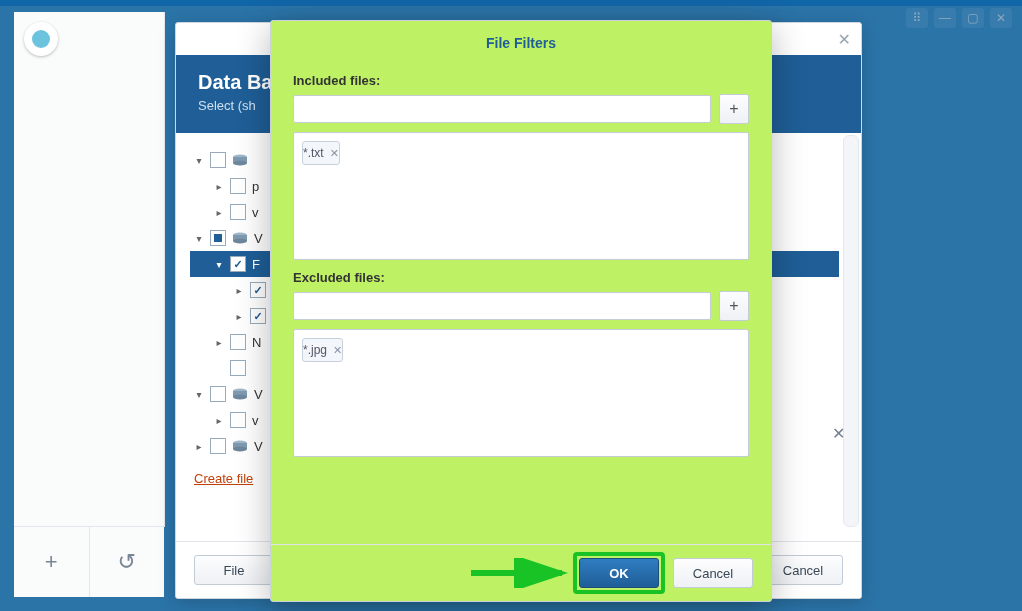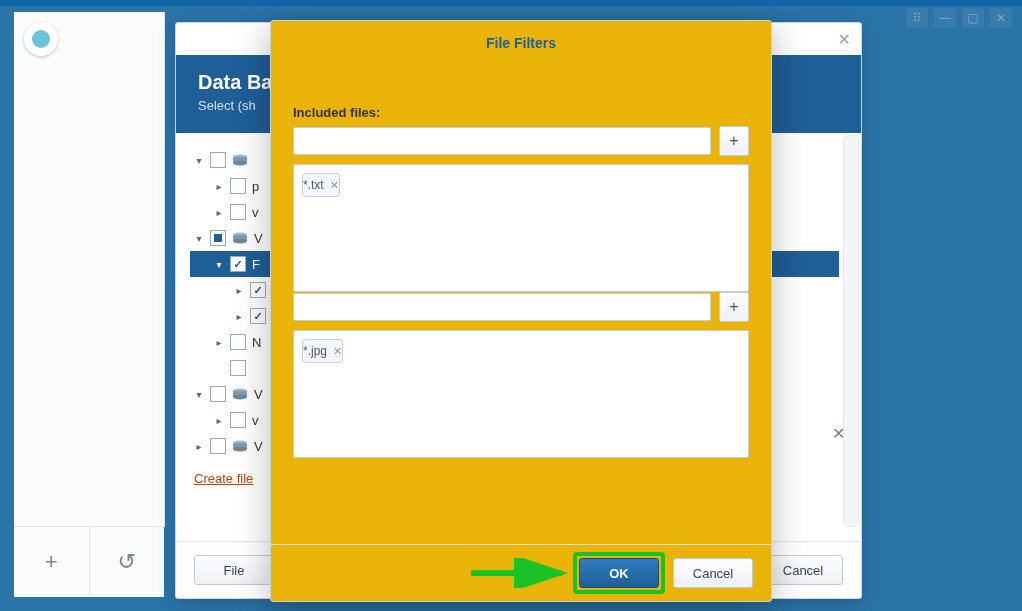--- a/index.html
+++ b/index.html
@@ -48,21 +48,21 @@
   .wizard .footer { position:absolute; left:0; right:0; bottom:0; height:56px; border-top:1px solid #e0e4ea; display:flex; align-items:center; justify-content:space-between; padding:0 18px; background:#fff; }
   .btn { min-width:80px; height:30px; border:1px solid #c2ccd6; border-radius:3px; background:linear-gradient(#fdfdfe,#eef1f5); color:#3a4756; display:inline-flex; align-items:center; justify-content:center; font-size:13px; }
   .btn.primary { background:linear-gradient(#2f7dc2,#1f5e97); border-color:#1a4d7a; color:#fff; font-weight:600; }
 
   .right-scroll { position:absolute; top:2px; right:2px; width:14px; height:390px; background:linear-gradient(#f3f5f8,#f3f5f8); border:1px solid #e3e8ee; border-radius:6px; }
 
   
   .floating-x { position:absolute; top:424px; left:832px; font-size:16px; color:#74808f; }
 
   
-  .modal { position:absolute; top:20px; left:270px; width:500px; height:580px; background:#eab308; border:1px solid #c9d2db; border-radius:3px; box-shadow:0 8px 34px rgba(0,0,0,.28); display:flex; flex-direction:column; z-index:5;gap:32px; }
+  .modal { position:absolute; top:20px; left:270px; width:500px; height:580px; background:#bef264; border:1px solid #c9d2db; border-radius:3px; box-shadow:0 8px 34px rgba(0,0,0,.28); display:flex; flex-direction:column; z-index:5; }
   .modal h2 { margin:0; text-align:center; font-size:14px; font-weight:700; color:#1f5e97; padding:14px 0 12px; }
   .modal .content { padding:0 22px; flex:1; overflow:auto; }
   .modal .desc { font-size:13px; color:#555; line-height:1.45; margin-bottom:10px; }
   .section-label { font-weight:700; font-size:13px; color:#333; margin:10px 0 6px; }
   .input-row { display:flex; gap:8px; align-items:center; }
   .text-input { flex:1; height:26px; border:1px solid #c4ccd6; border-radius:2px; padding:0 8px; font-size:13px; background:#fff; }
   .add-btn { width:28px; height:28px; border:1px solid #c4ccd6; border-radius:2px; background:linear-gradient(#fdfdfe,#eef1f5); display:flex; align-items:center; justify-content:center; font-size:16px; color:#555; }
   .chips-box { margin-top:8px; height:110px; border:1px solid #c4ccd6; border-radius:2px; padding:8px; background:#fff; overflow:auto; }
   .chip { display:inline-flex; align-items:center; gap:6px; height:22px; padding:0 0; border:1px solid #c8d1db; border-radius:3px; background:#f3f6fa; color:#556; font-size:12px; }
   .chip .x { color:#8893a2; font-size:11px; }
@@ -209,20 +209,21 @@
     <div class="section-label">Included files:</div>
     <div class="input-row">
       <input class="text-input" value="" style="">
       <div class="add-btn">+</div>
     </div>
     <div class="chips-box" id="inc-chips"><span class="chip">
           <span>*.txt</span>
           <span class="x">✕</span>
         </span></div>
 
+    <div class="section-label">Excluded files:</div>
     <div class="input-row">
       <input class="text-input" value="" style="">
       <div class="add-btn">+</div>
     </div>
     <div class="chips-box" id="exc-chips"><span class="chip">
           <span>*.jpg</span>
           <span class="x">✕</span>
         </span></div>
   </div>
   <div class="mfooter">

